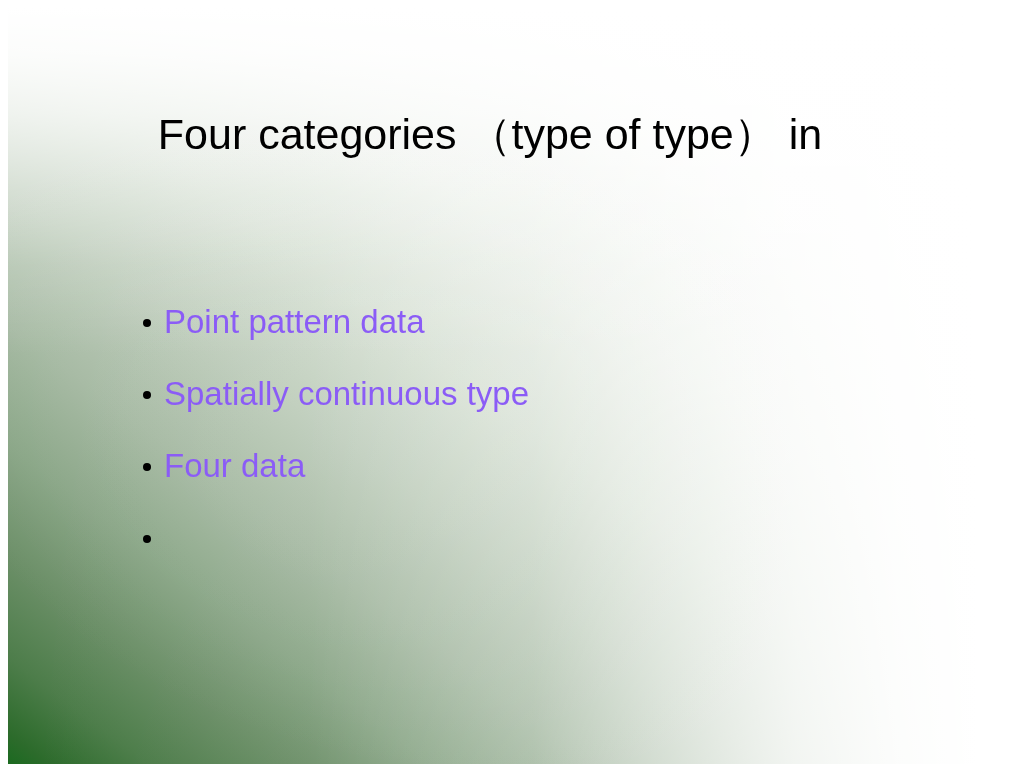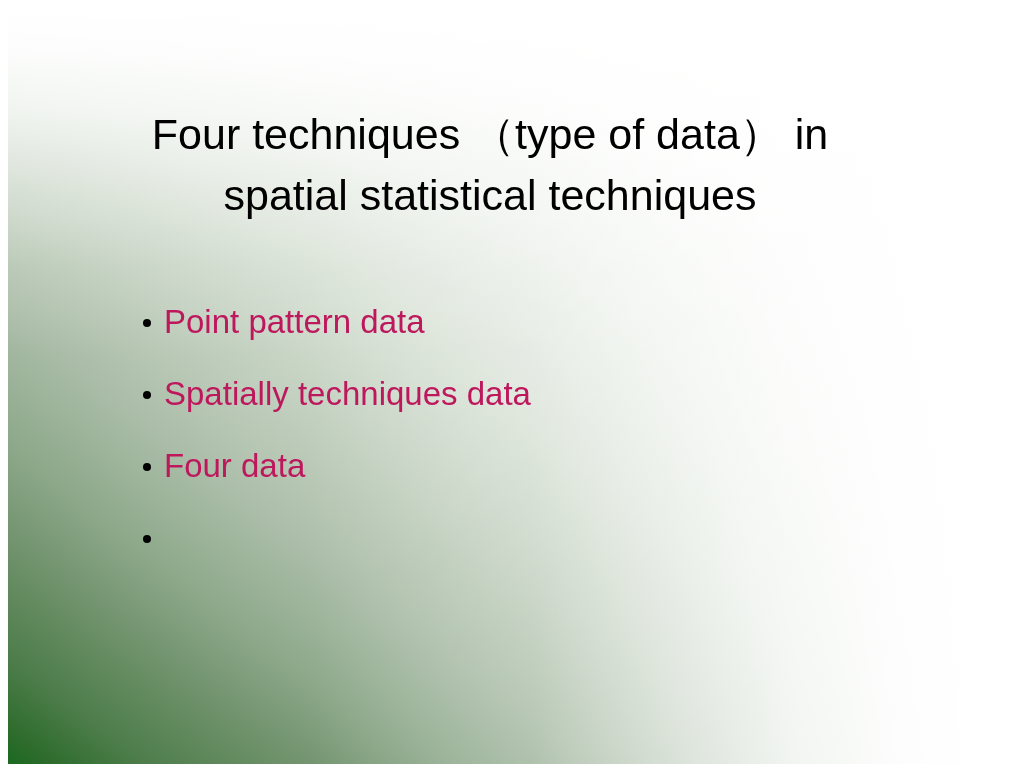--- a/index.html
+++ b/index.html
@@ -125,21 +125,21 @@
     left: 140px;
     top: 300px;
     width: 700px;
     margin: 0;
     padding: 0;
     list-style: none;
   }
   .bullet-item {
     position: relative;
     height: 72px;
-    color: #be185d;
+    color: #8b5cf6;
     font-size: 33px;
     line-height: 44px;
     white-space: nowrap;
   }
   .bullet-dot {
     position: absolute;
     left: 3px;
     top: 19px;
     width: 8px;
     height: 8px;
@@ -157,32 +157,31 @@
 
 <div id="slide">
   <div id="slide-frame">
 
     <div class="bg-layer" id="bg-diagonal"></div>
     <div class="bg-layer" id="bg-right-wash"></div>
     <div class="bg-layer" id="bg-top-wash"></div>
     <div class="bg-layer" id="bg-crease"></div>
 
     <div id="title-block">
-      <span class="title-line">Four techniques （type of data） in</span>
-      <span class="title-line">spatial statistical techniques</span>
+      <span class="title-line">Four categories （type of type） in</span>
     </div>
 
     <ul id="bullet-list">
       <li class="bullet-item">
         <span class="bullet-dot"></span>
         <span class="bullet-label">Point pattern data</span>
       </li>
       <li class="bullet-item">
         <span class="bullet-dot"></span>
-        <span class="bullet-label">Spatially techniques data</span>
+        <span class="bullet-label">Spatially continuous type</span>
       </li>
       <li class="bullet-item">
         <span class="bullet-dot"></span>
         <span class="bullet-label">Four data</span>
       </li>
       <li class="bullet-item">
         <span class="bullet-dot"></span>
       </li>
     </ul>
 

